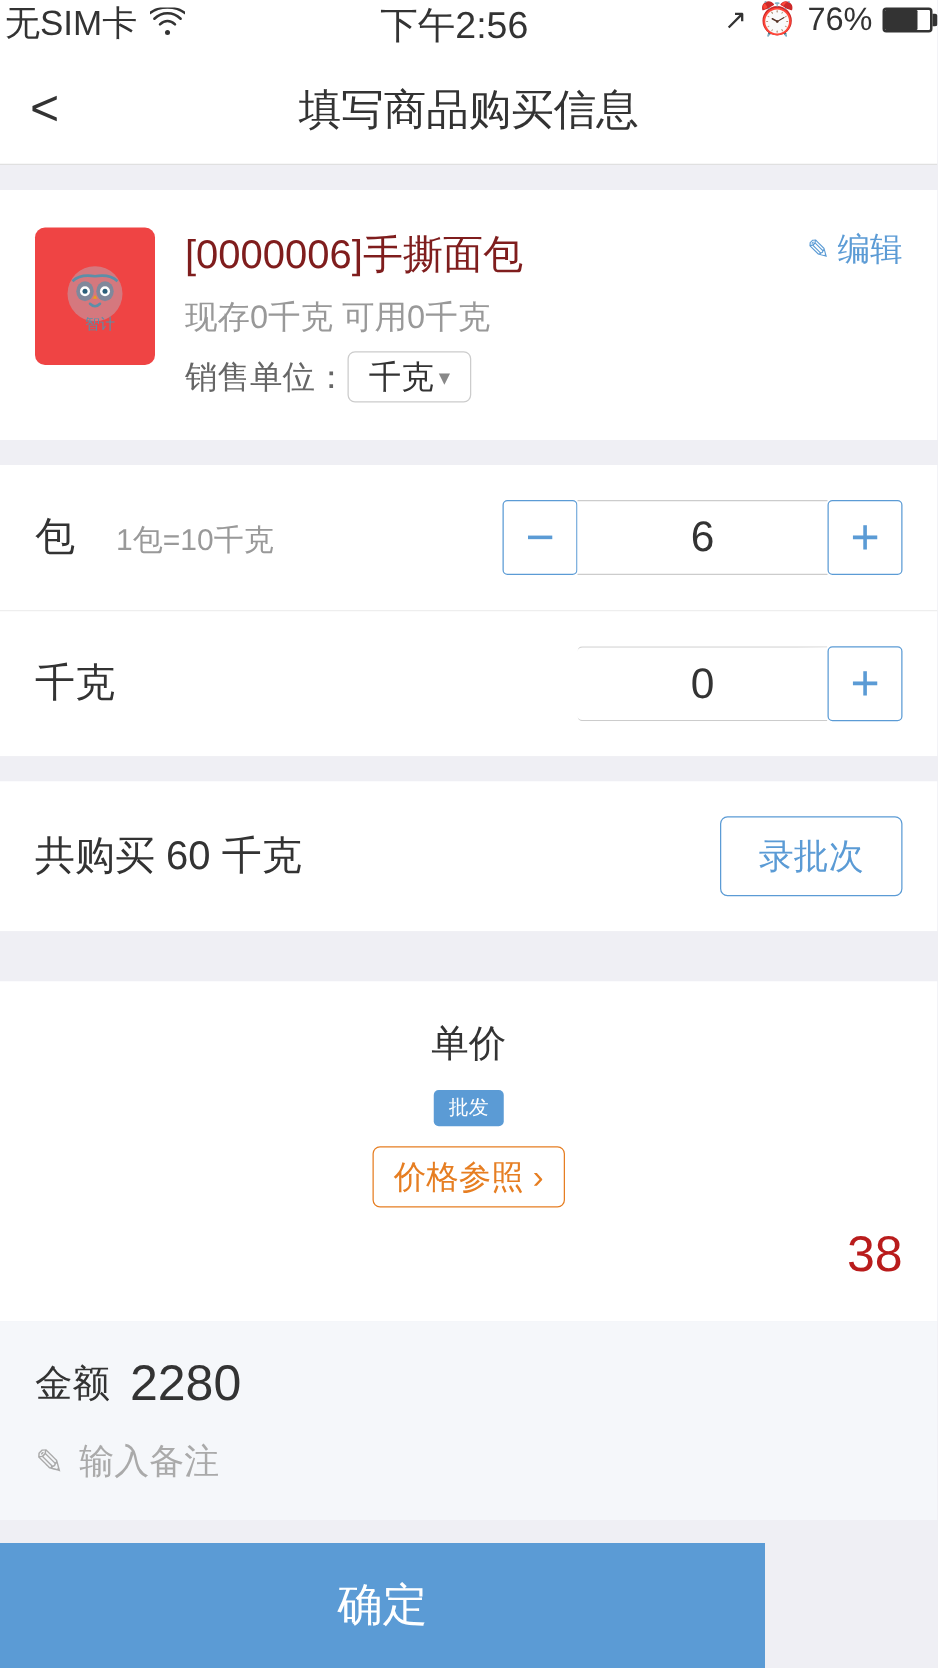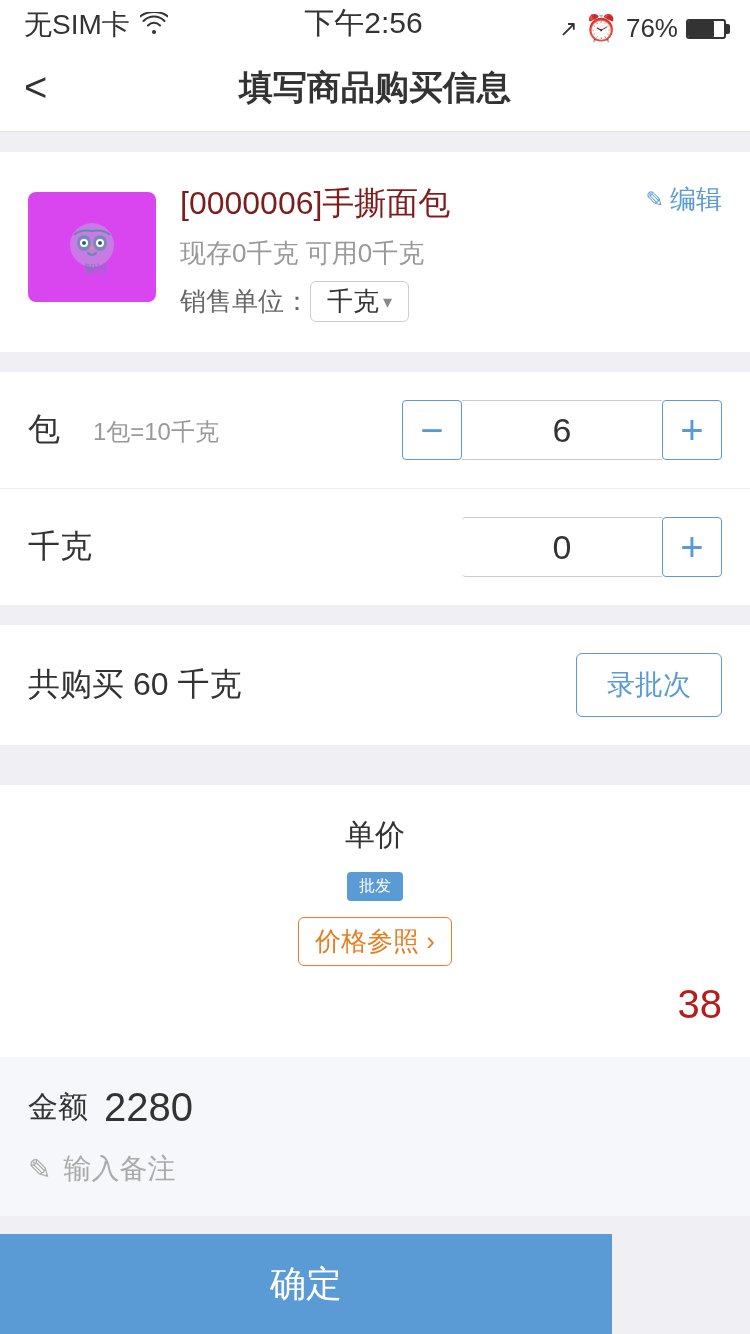--- a/index.html
+++ b/index.html
@@ -12,23 +12,23 @@
       font-size: 32px;
       color: #333;
     }
 
     
     .status-bar {
       width: 750px;
       height: 44px;
       background: #fff;
       display: flex;
-      align-items: flex-end;
+      align-items: flex-start;
       justify-content: space-between;
-      padding: 0 24px;
+      padding: 0 4px;
       font-size: 28px;
       color: #333;
     }
     .status-left { display: flex; align-items: center; gap: 10px; }
     .status-center { font-size: 30px; font-weight: 500; }
     .status-right { display: flex; align-items: center; gap: 8px; font-size: 26px; }
 
     
     .nav-bar {
       width: 750px;
@@ -42,43 +42,42 @@
     }
     .nav-back {
       position: absolute;
       left: 24px;
       font-size: 40px;
       color: #333;
       cursor: pointer;
     }
     .nav-title {
       font-size: 34px;
-      font-weight: 700;
+      font-weight: 400;
       color: #333;
     }
 
     
     .product-card {
       background: #fff;
       padding: 30px 28px;
       display: flex;
       align-items: flex-start;
       gap: 24px;
       margin-top: 20px;
     }
     .product-thumb {
-      width: 128px;
+      width: 96px;
       height: 110px;
-      background: #d946ef;
+      background: #ef4444;
       border-radius: 8px;
       display: flex;
       align-items: center;
       justify-content: center;
       flex-shrink: 0;
-      margin-top: 10px;
     }
     .product-thumb svg { width: 60px; height: 60px; }
     .product-info { flex: 1; }
     .product-name { font-size: 32px; color: #7f1d1d; font-weight: 500; margin-bottom: 10px; }
     .product-stock { font-size: 26px; color: #999; margin-bottom: 10px; }
     .product-unit-row { display: flex; align-items: center; font-size: 26px; color: #666; }
     .unit-badge {
       border: 1px solid #ccc;
       border-radius: 6px;
       padding: 2px 16px;

